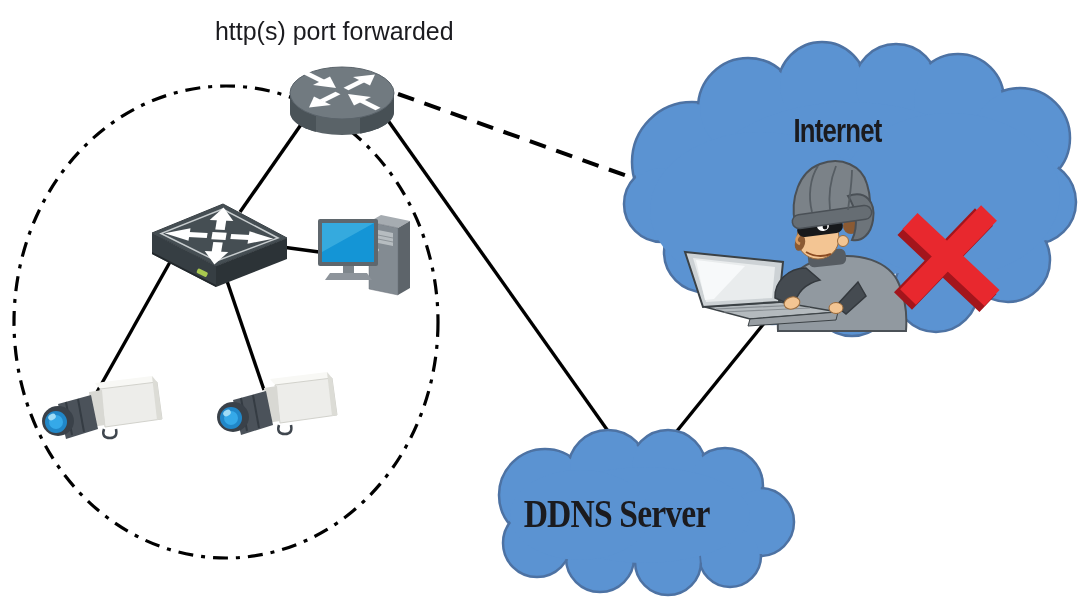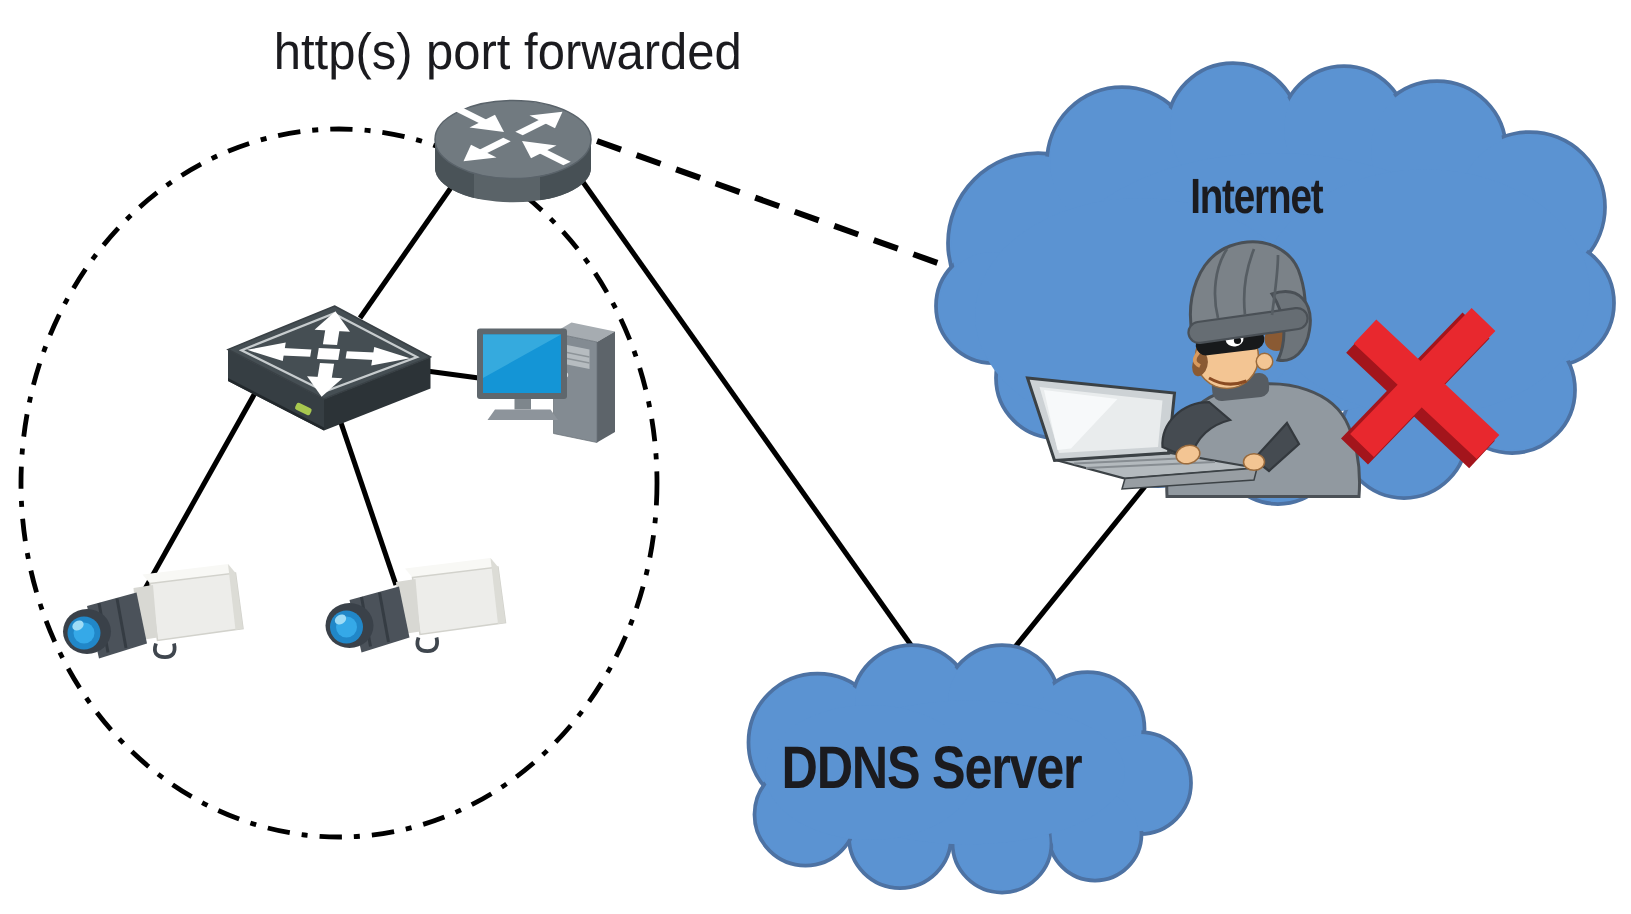--- a/index.html
+++ b/index.html
@@ -7,23 +7,23 @@
     width:1087px;height:609px;overflow:hidden;
     background:var(--background,#fff);
     font-family:"Liberation Sans", sans-serif;
   }
   #canvas{position:relative;width:1087px;height:609px;}
   #scene{position:absolute;left:0;top:0;}
   .label{
     position:absolute;text-align:center;color:var(--label-text,#1c1c1c);
     font-family:"Liberation Sans", sans-serif;white-space:nowrap;
   }
-  .lbl-port{left:176px;top:16px;width:316px;font-size:34px;font-weight:400;}
+  .lbl-port{left:176px;top:16px;width:316px;font-size:26px;font-weight:400;}
   .lbl-internet{left:726px;top:112px;width:224px;font-size:33px;font-weight:700;}
-  .lbl-ddns{left:502px;top:490px;width:230px;font-size:40px;font-weight:700;}
+  .lbl-ddns{left:502px;top:490px;width:230px;font-size:40px;font-weight:700;font-family:Liberation Serif, serif;}
   .cond{display:inline-block;transform:scaleX(0.78);transform-origin:center;letter-spacing:-1px;}
   .cond2{display:inline-block;transform:scaleX(0.84);transform-origin:center;letter-spacing:-1px;}
   .narrow{display:inline-block;transform:scaleX(0.96);transform-origin:center;}
 
   .dashdot{fill:none;stroke:var(--line,#000);stroke-width:3.2;stroke-dasharray:15 8 4 8;}
   .solid{stroke:var(--line,#000);stroke-width:3.4;fill:none;}
   .dashed{stroke:var(--line,#000);stroke-width:4;fill:none;stroke-dasharray:17 11;}
   .cloud-edge circle{fill:var(--cloud-fill,#5b93d2);stroke:var(--cloud-outline,#4d72a3);stroke-width:2.5;}
   .cloud-body circle,.cloud-body ellipse{fill:var(--cloud-fill,#5b93d2);stroke:none;}
   .xmark-shadow{stroke:var(--x-mark-shadow,#a3151c);stroke-width:25;fill:none;}

